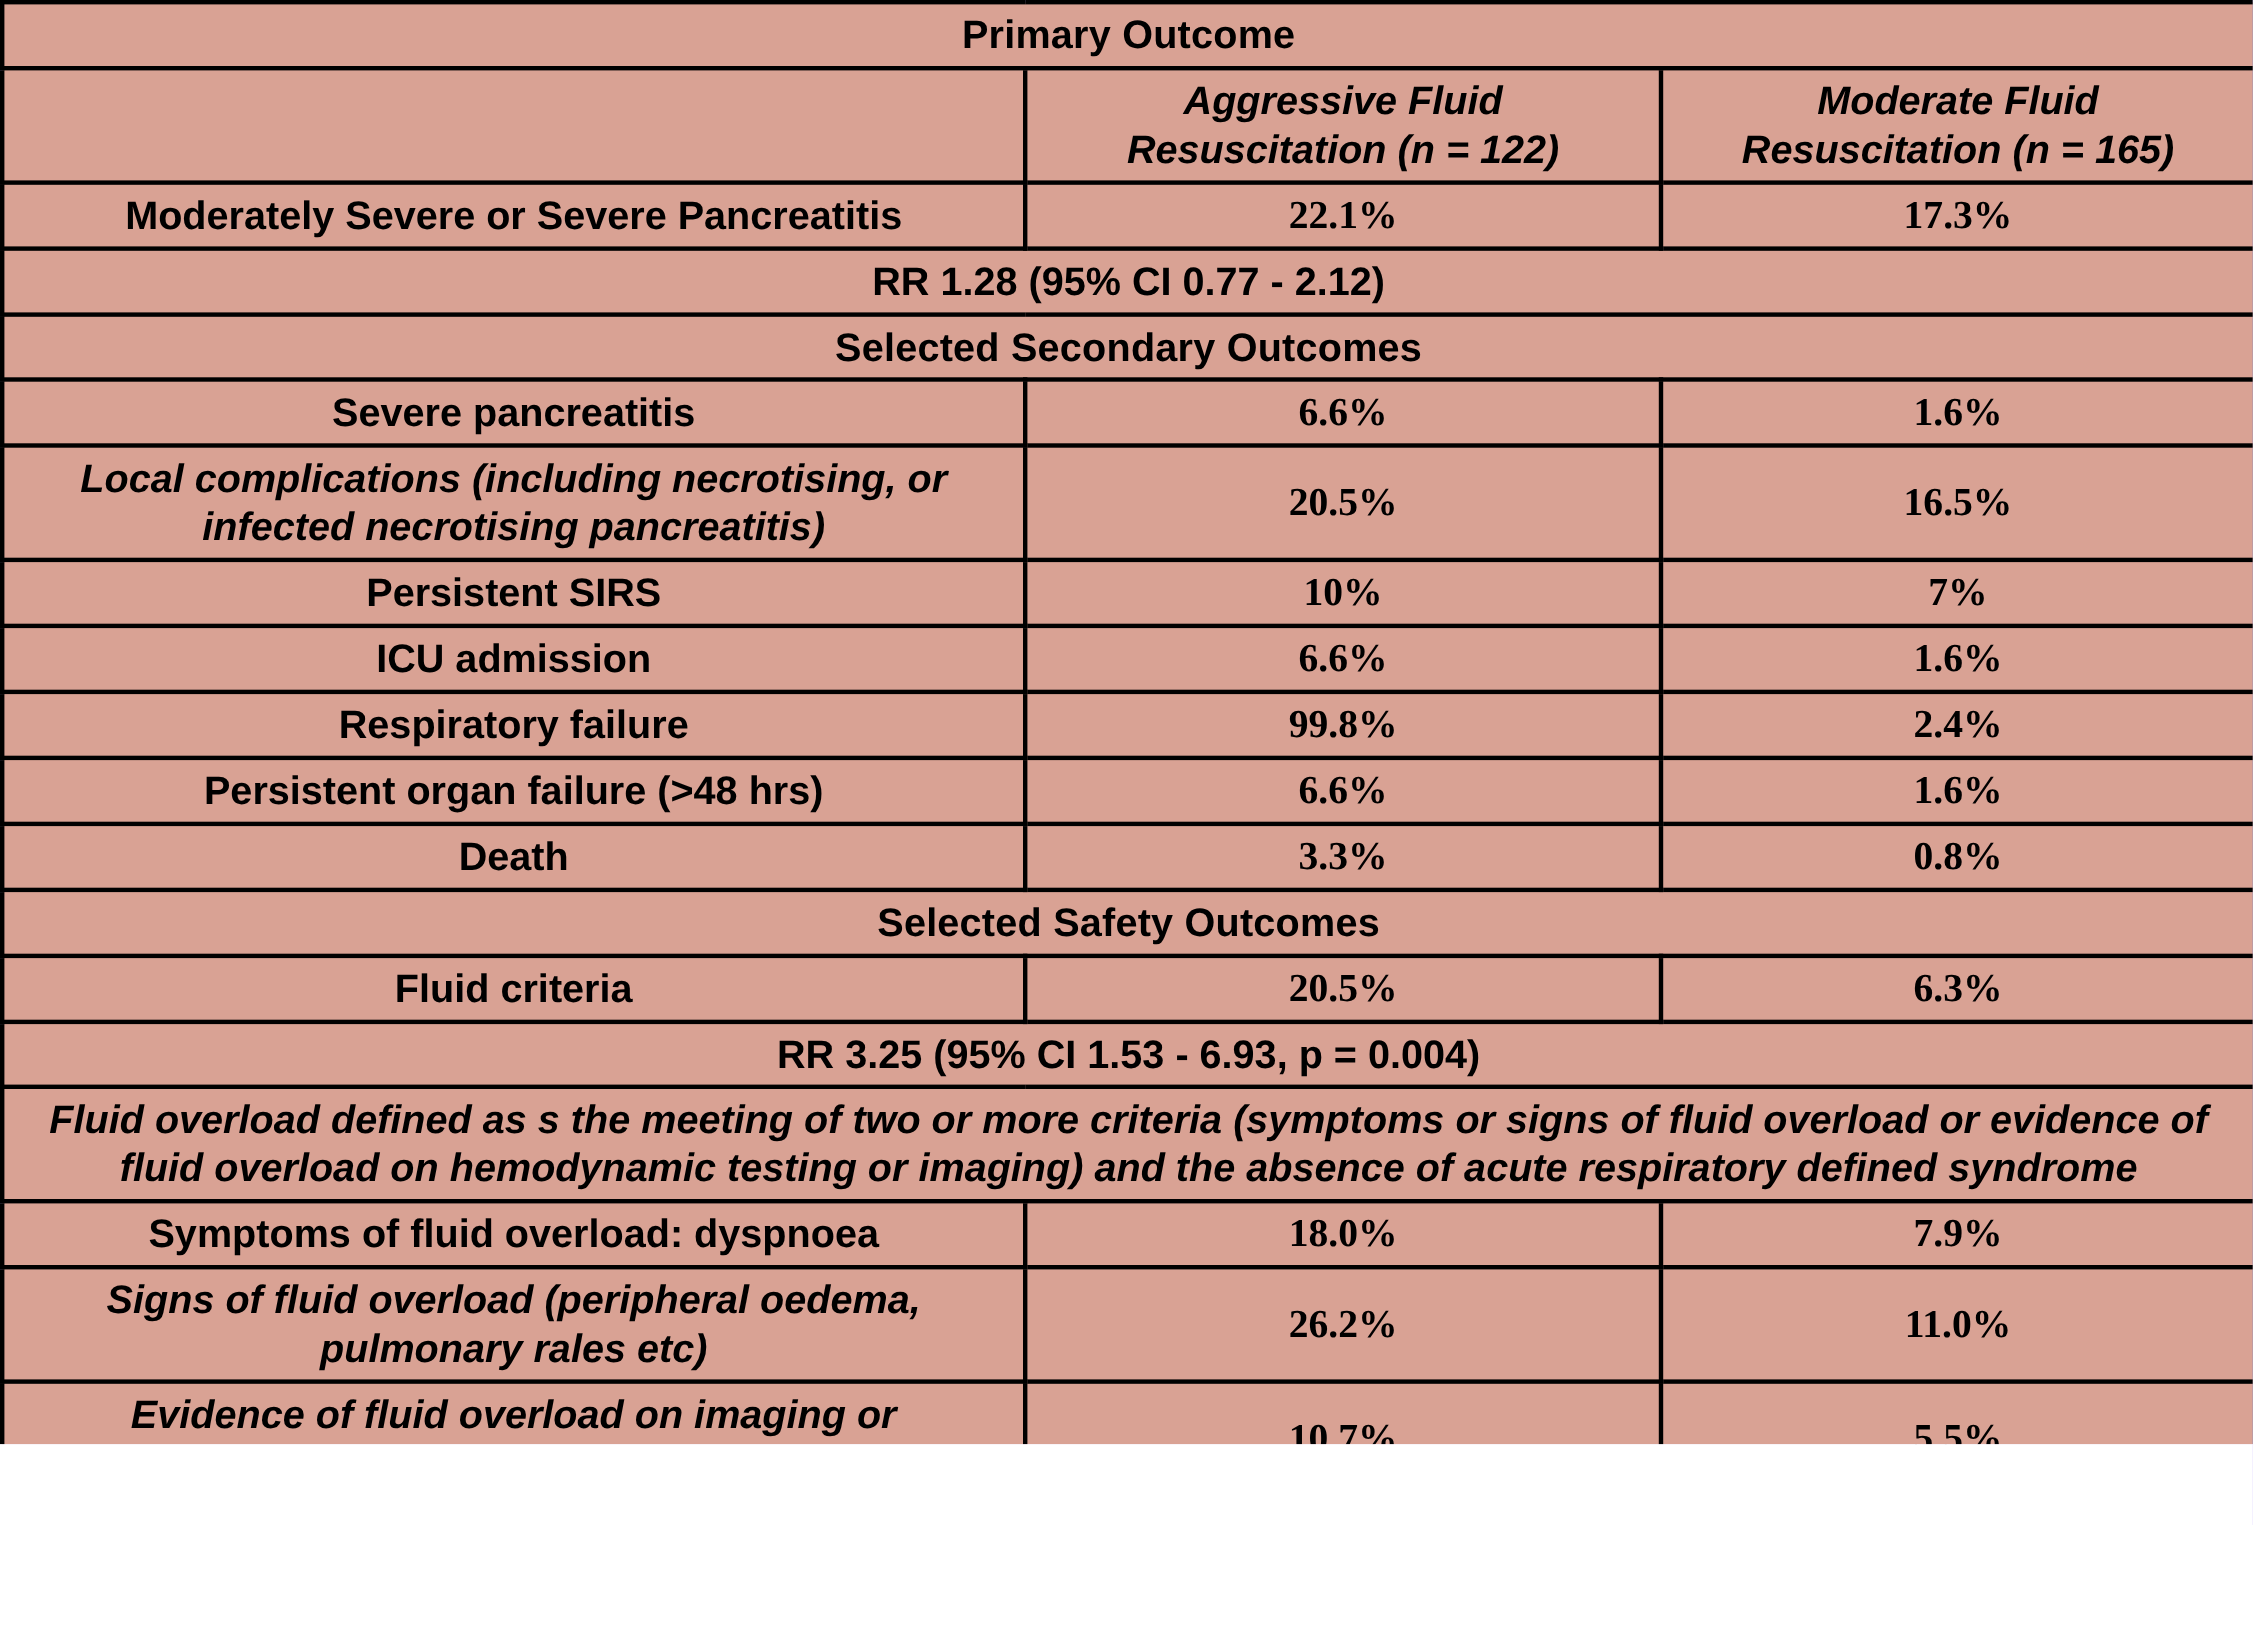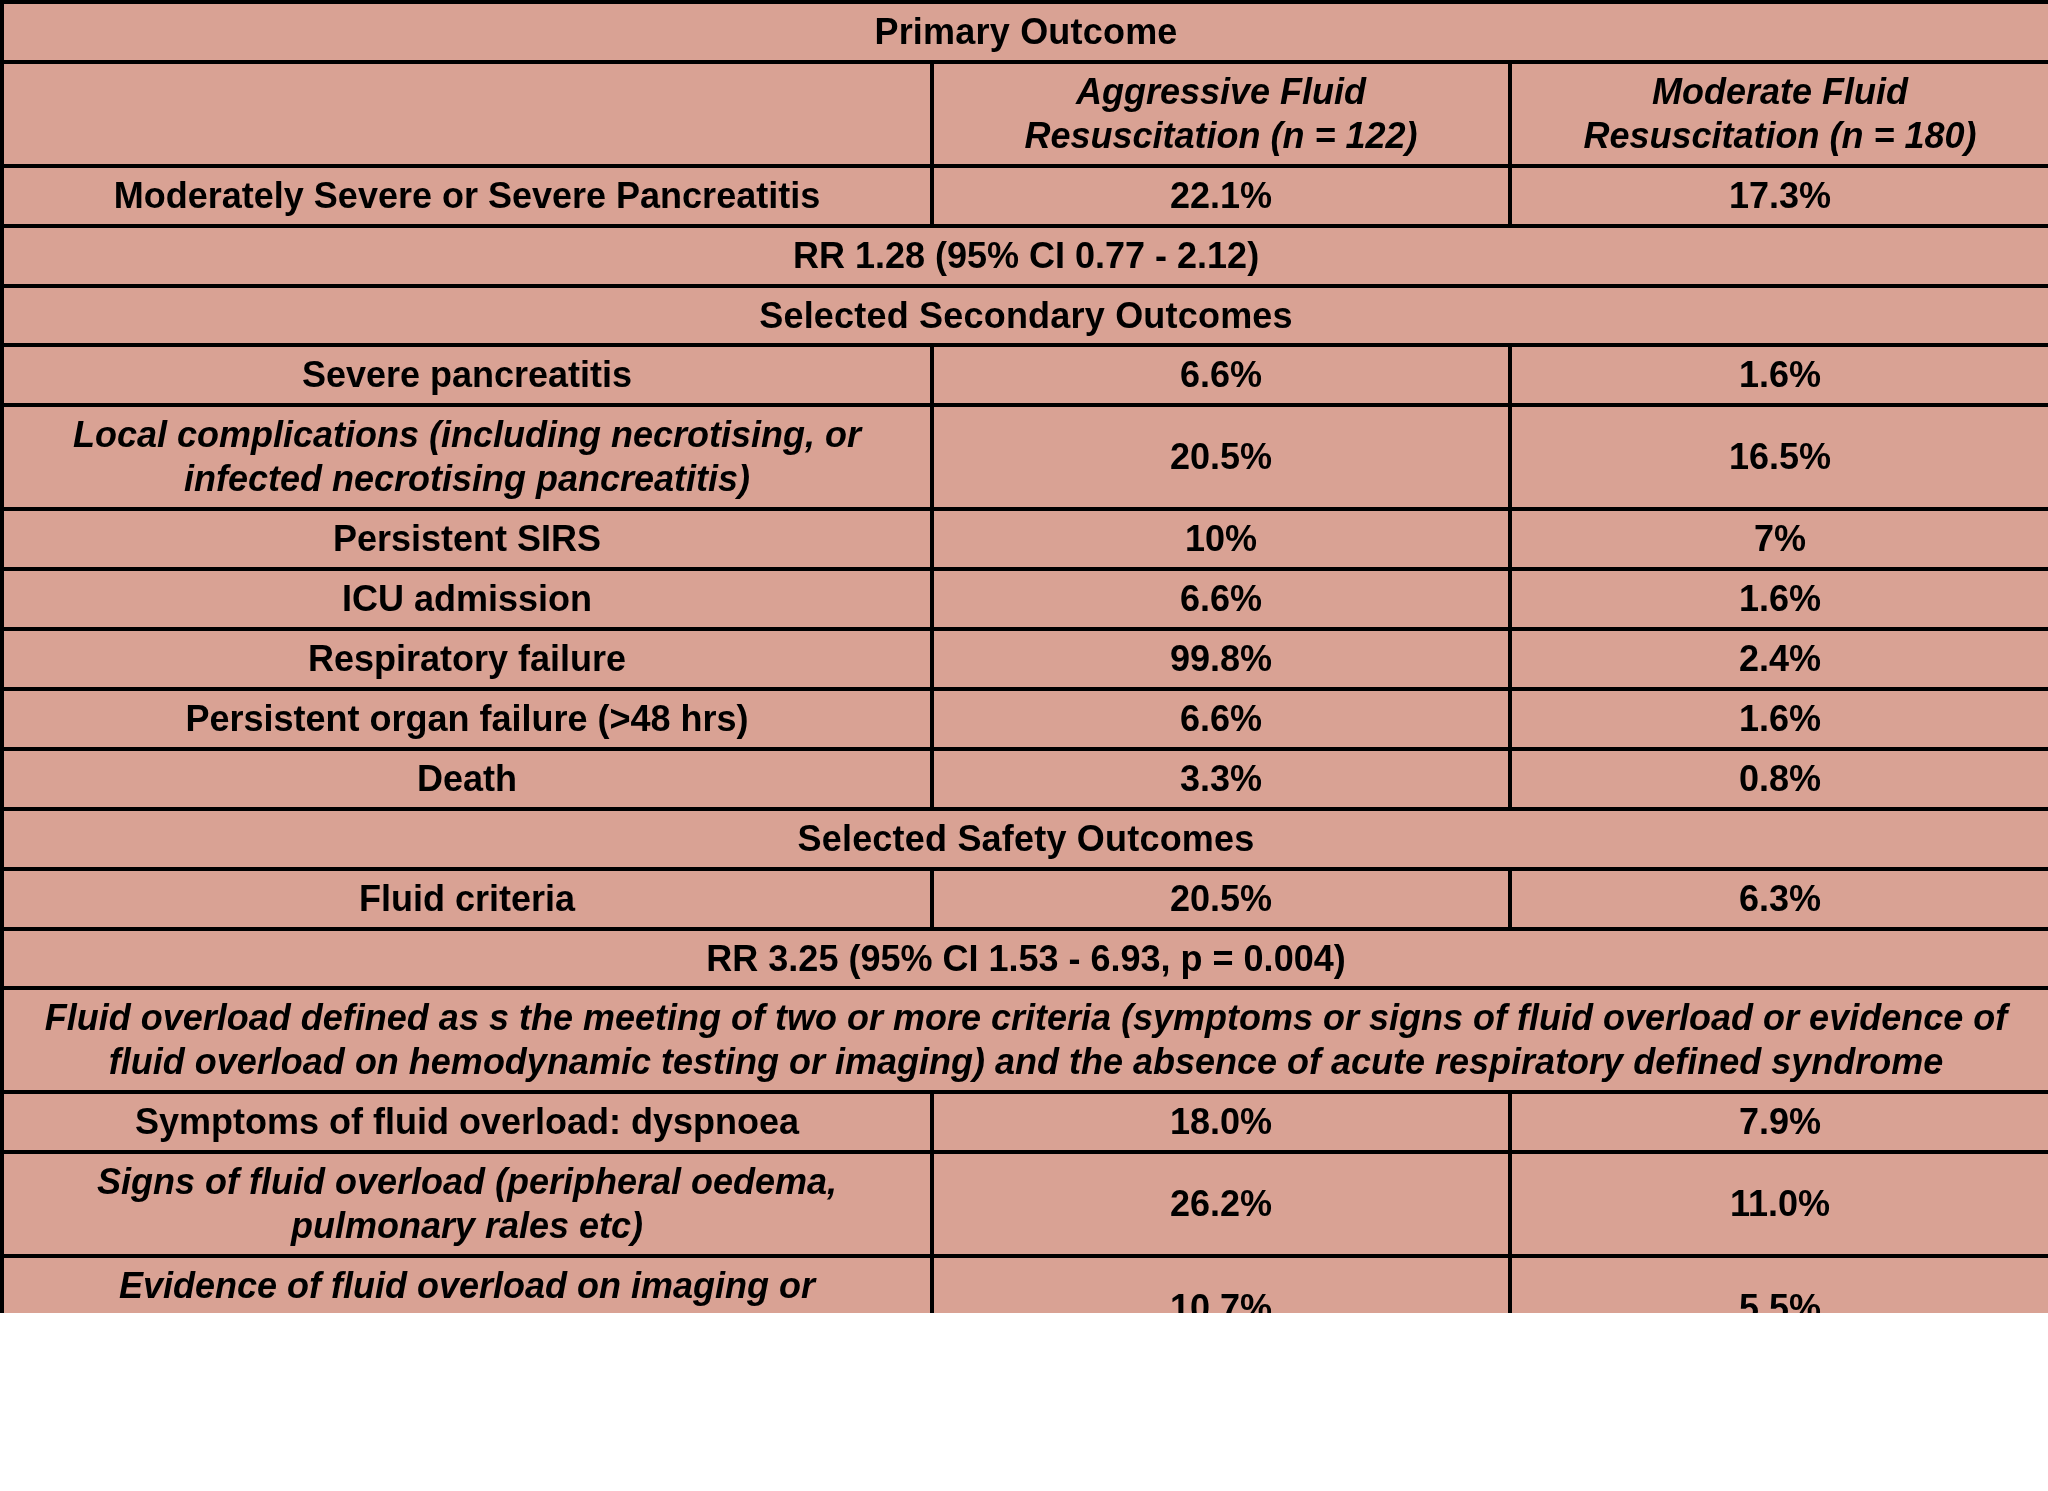--- a/index.html
+++ b/index.html
@@ -65,20 +65,21 @@
     padding: 14px 10px;
   }
   td.blank-head {
     background: #d9a294;
   }
   td.row-label {
     font-size: 37px;
   }
   td.value {
     font-size: 37px;
+    font-family: Liberation Serif, serif;
   }
   .two-line { display: block; font-style: italic; }
 </style>
 </head>
 <body>
 
 <div id="page">
   <table class="outcomes">
     <colgroup>
       <col class="c-label">
@@ -91,21 +92,21 @@
       </tr>
 
       <tr>
         <td class="blank-head"></td>
         <td class="col-head">
           <span class="two-line">Aggressive Fluid</span>
           <span class="two-line">Resuscitation (n = 122)</span>
         </td>
         <td class="col-head">
           <span class="two-line">Moderate Fluid</span>
-          <span class="two-line">Resuscitation (n = 180)</span>
+          <span class="two-line">Resuscitation (n = 165)</span>
         </td>
       </tr>
 
       <tr>
         <td class="row-label">Moderately Severe or Severe Pancreatitis</td>
         <td class="value">22.1%</td>
         <td class="value">17.3%</td>
       </tr>
 
       <tr>

